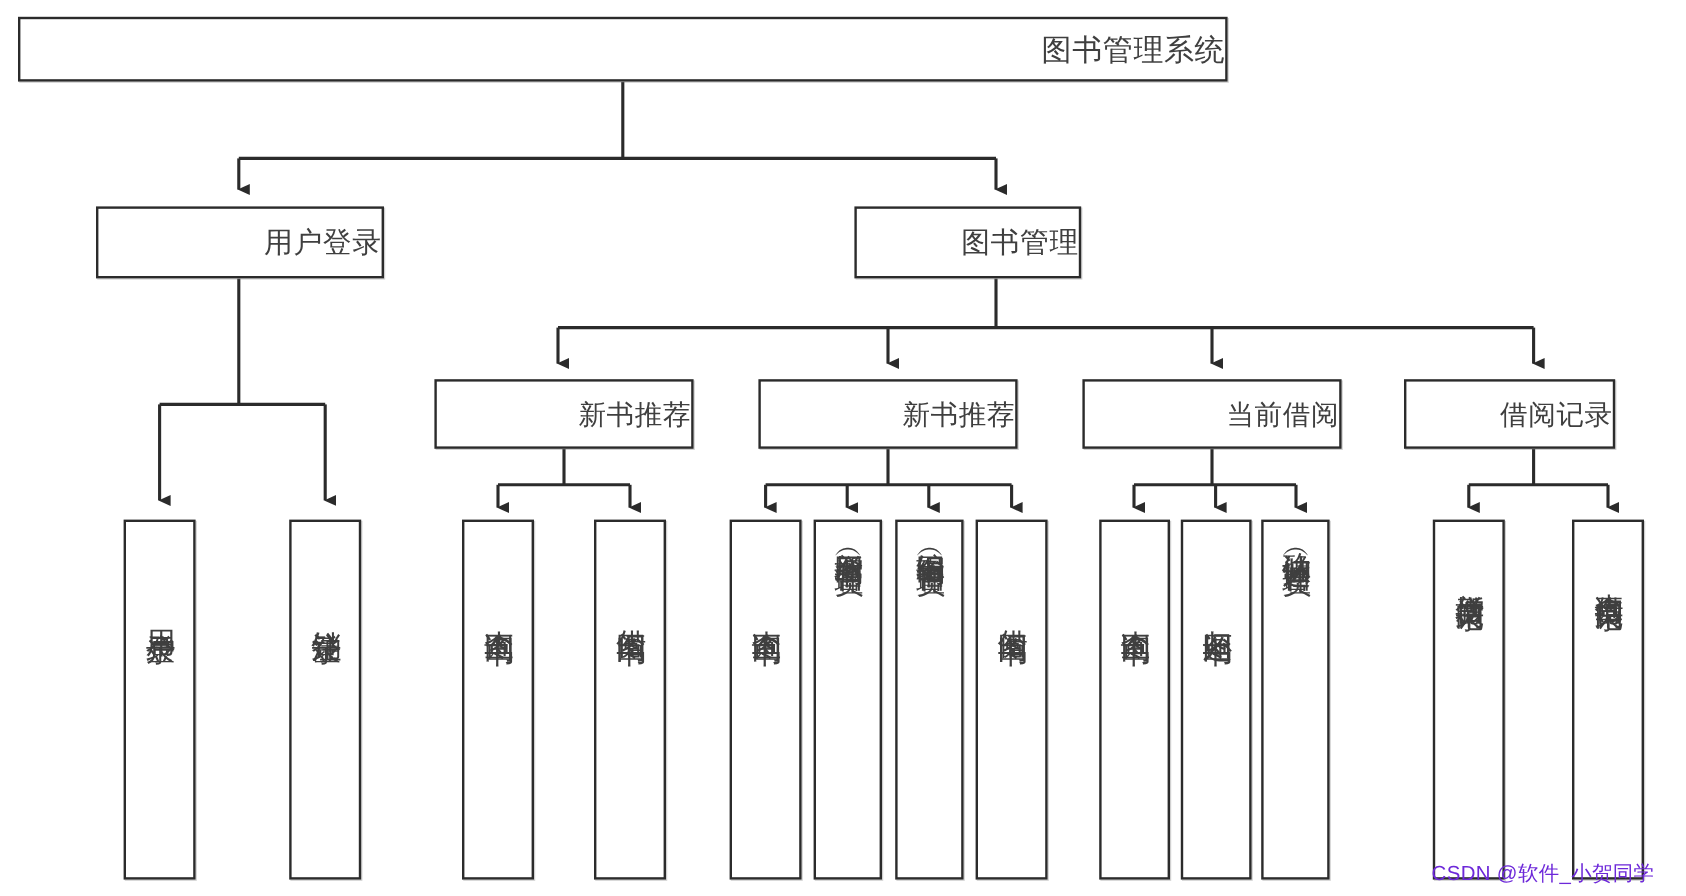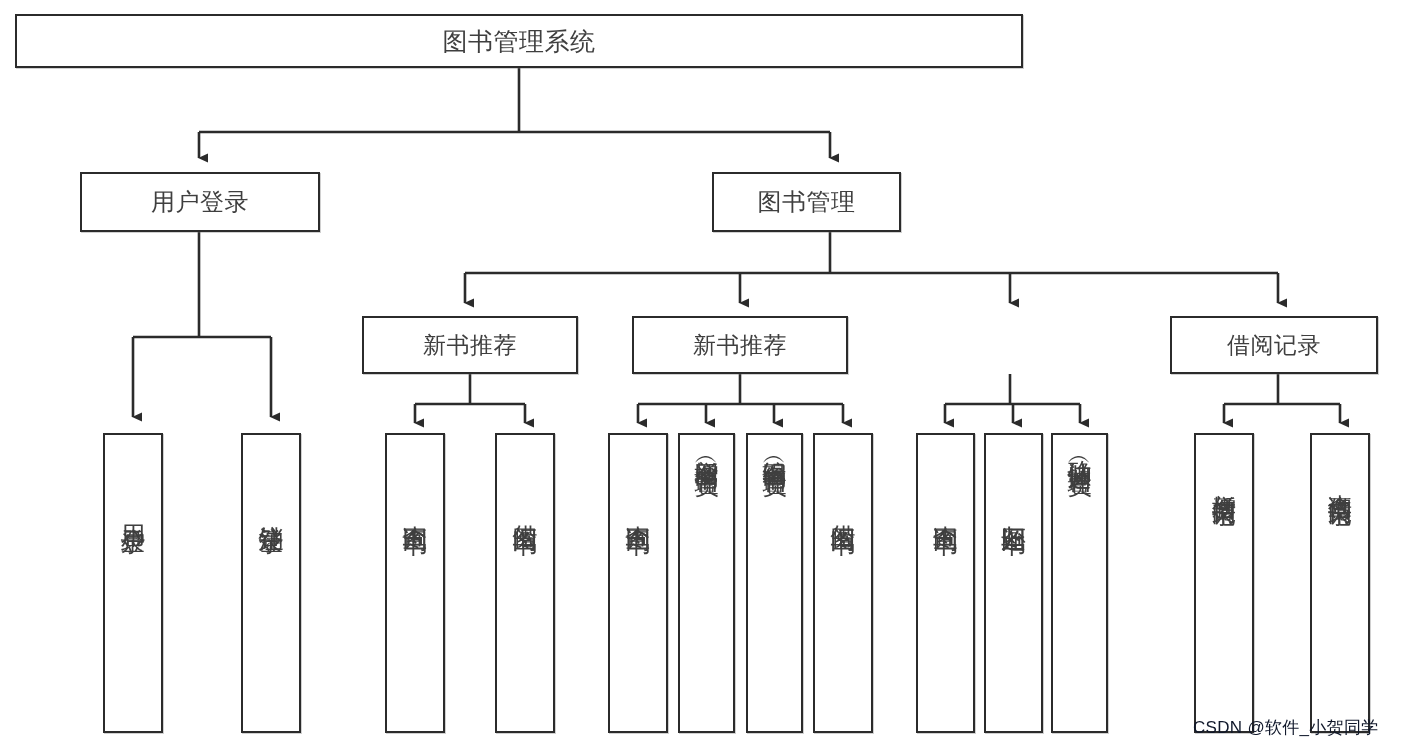--- a/index.html
+++ b/index.html
@@ -22,21 +22,21 @@
     height: 747px;
     pointer-events: none;
   }
   .node {
     position: absolute;
     box-sizing: border-box;
     border: 2px solid #2b2b2b;
     background: #ffffff;
     display: flex;
     align-items: center;
-    justify-content: center;
+    justify-content: flex-end;
     color: #3a3a3a;
     box-shadow: 1px 1px 0 rgba(120,120,120,0.35);
   }
   .node .lbl {
     display: block;
     text-align: center;
     color: #3f3f3f;
     letter-spacing: 0.5px;
   }
   .node.root .lbl { font-size: 25px; }
@@ -54,21 +54,21 @@
     line-height: 1.08;
     letter-spacing: 2px;
     white-space: nowrap;
   }
   .node.leaf.tall .lbl { font-size: 24px; }
   #watermark {
     position: absolute;
     left: 1193px;
     top: 716px;
     font-size: 17px;
-    color: #0f172a;
+    color: #6d28d9;
     white-space: nowrap;
     letter-spacing: 0.3px;
   }
 </style>
 </head>
 <body>
 
 <div id="canvas">
 
   <svg id="wires" viewBox="0 0 1405 747">
@@ -132,21 +132,24 @@
   <div class="node lvl2" style="left:712px; top:172px; width:189px; height:60px;">
     <span class="lbl">图书管理</span>
   </div>
 
   <div class="node lvl3" style="left:362px; top:316px; width:216px; height:58px;">
     <span class="lbl">新书推荐</span>
   </div>
   <div class="node lvl3" style="left:632px; top:316px; width:216px; height:58px;">
     <span class="lbl">新书推荐</span>
   </div>
-  <div class="node lvl3" style="left:1170px; top:316px; width:208px; height:58px;">
+  <div class="node lvl3" style="left:902px; top:316px; width:216px; height:58px;">
+    <span class="lbl">当前借阅</span>
+  </div>
+  <div class="node lvl3" style="left:1170px; top:316px; width:176px; height:58px;">
     <span class="lbl">借阅记录</span>
   </div>
 
   <div class="node leaf" style="left:103px; top:433px; width:60px; height:300px; padding-top:70px;">
     <span class="lbl">用户登录</span>
   </div>
   <div class="node leaf" style="left:241px; top:433px; width:60px; height:300px; padding-top:70px;">
     <span class="lbl">注销登录</span>
   </div>
 

